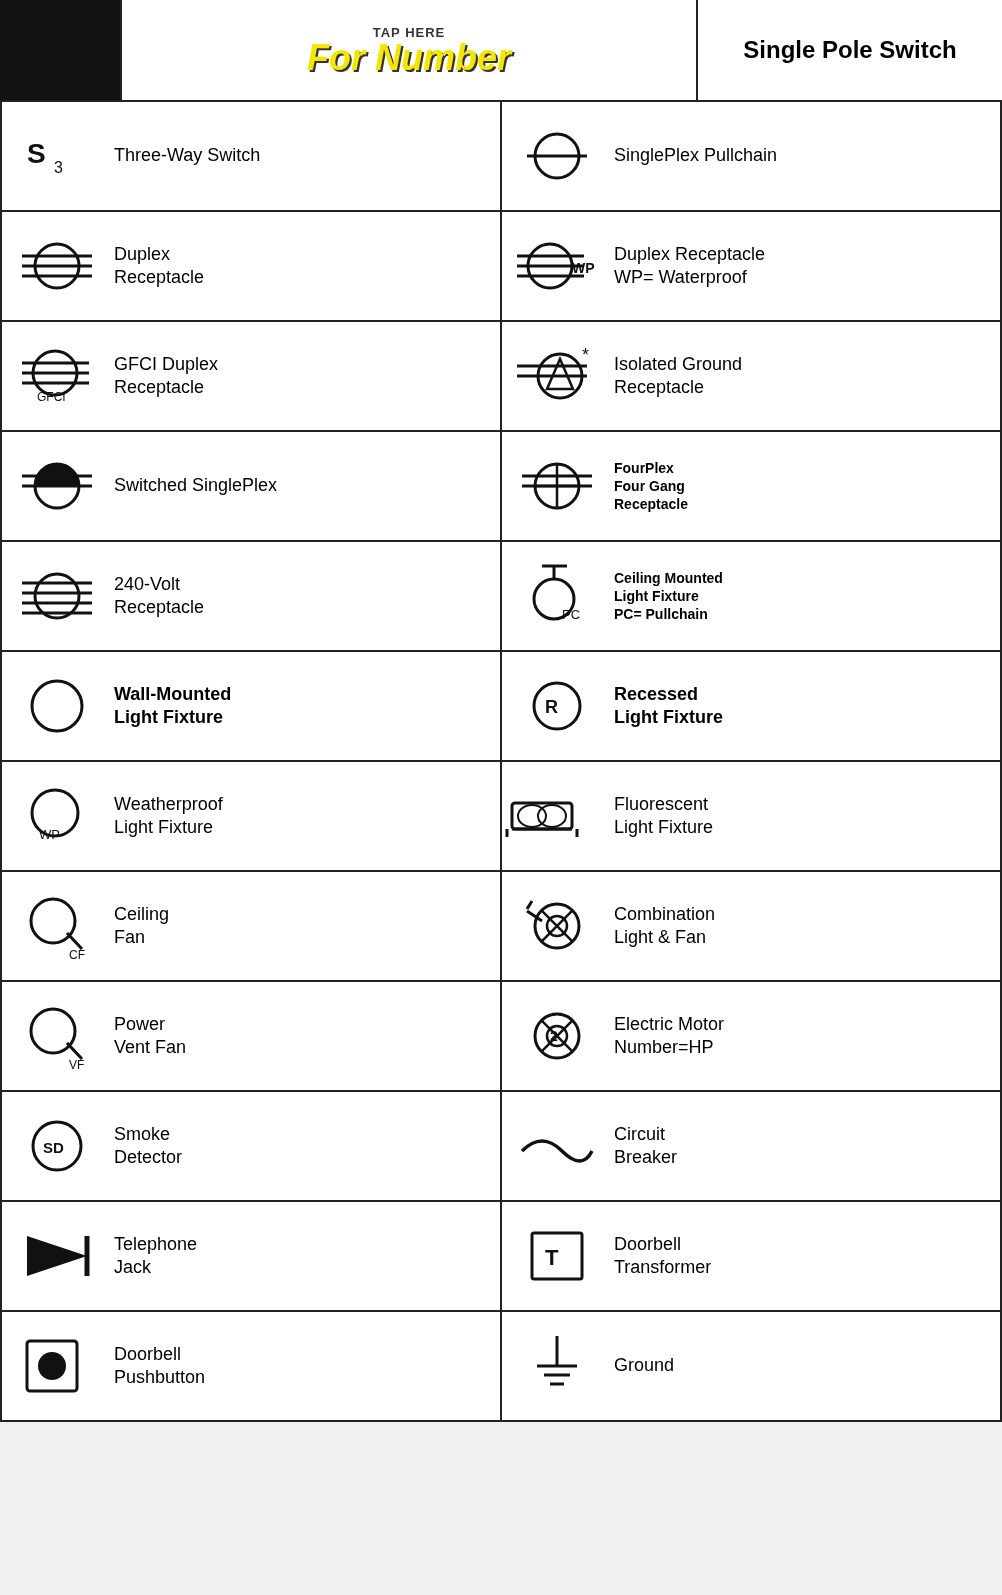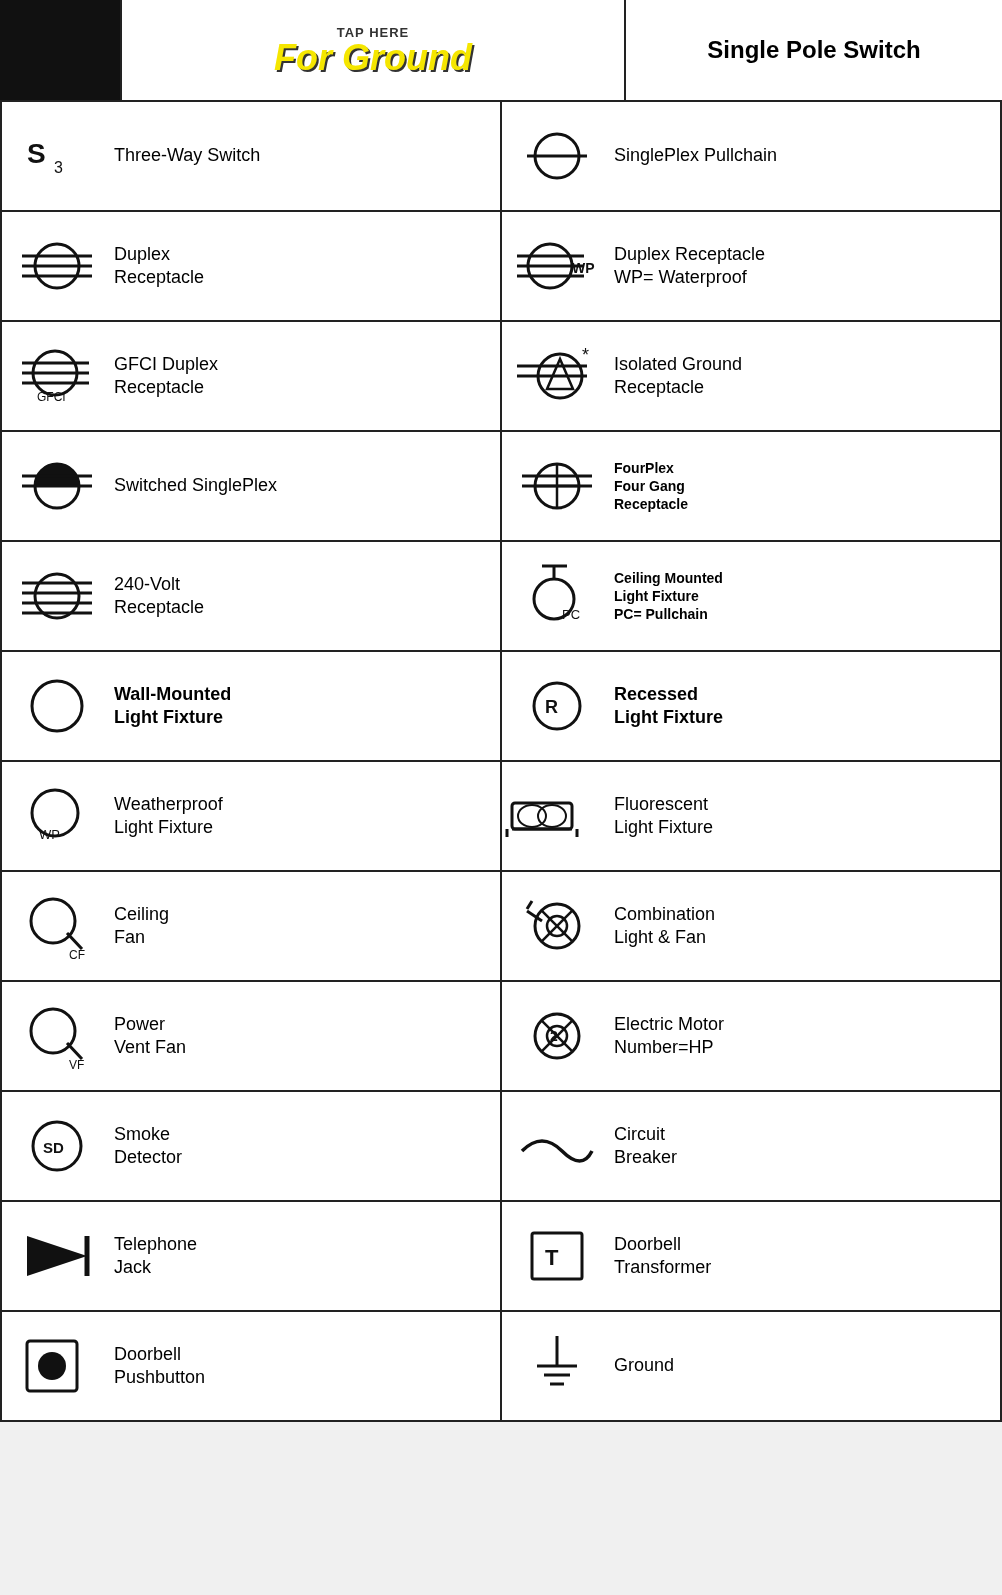--- a/index.html
+++ b/index.html
@@ -43,21 +43,21 @@
     }
     .header-mid .for-details {
       font-size: 36px;
       font-weight: 900;
       color: #f5e600;
       text-shadow: 2px 2px 0 #333;
       font-style: italic;
       line-height: 1;
     }
     .header-right {
-      width: 376px;
+      width: 304px;
       display: flex;
       align-items: center;
       justify-content: center;
       font-size: 24px;
       font-weight: bold;
       text-align: center;
       padding: 0;
     }
     
     .grid {
@@ -102,21 +102,21 @@
   </style>
 </head>
 <body>
 
 <div class="container">
 
   <div class="header">
     <div class="header-left"></div>
     <div class="header-mid">
       <span class="tap-here">TAP HERE</span>
-      <span class="for-details">For Ground</span>
+      <span class="for-details">For Number</span>
     </div>
     <div class="header-right">
       <span>Single Pole Switch</span>
     </div>
   </div>
 
   <div class="grid">
 
     <div class="cell">
       <div class="cell-symbol">

